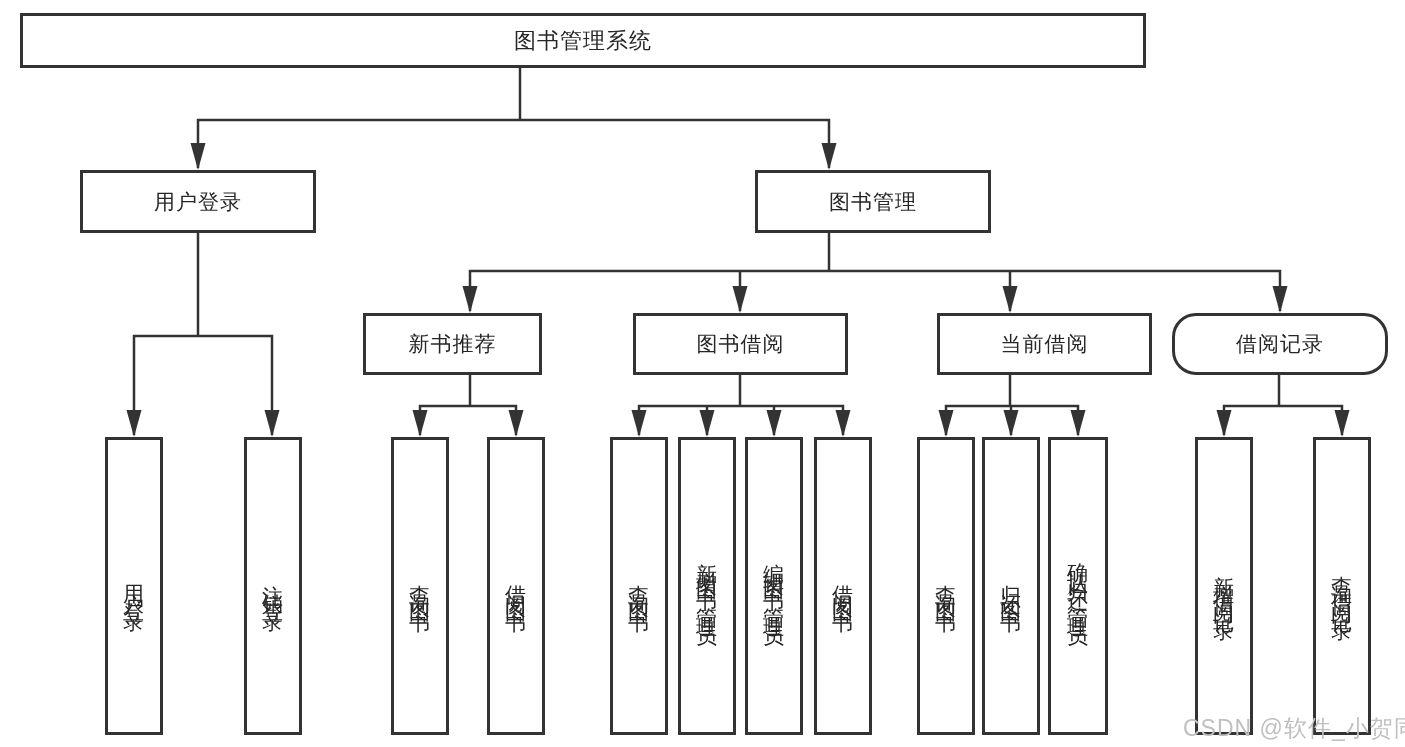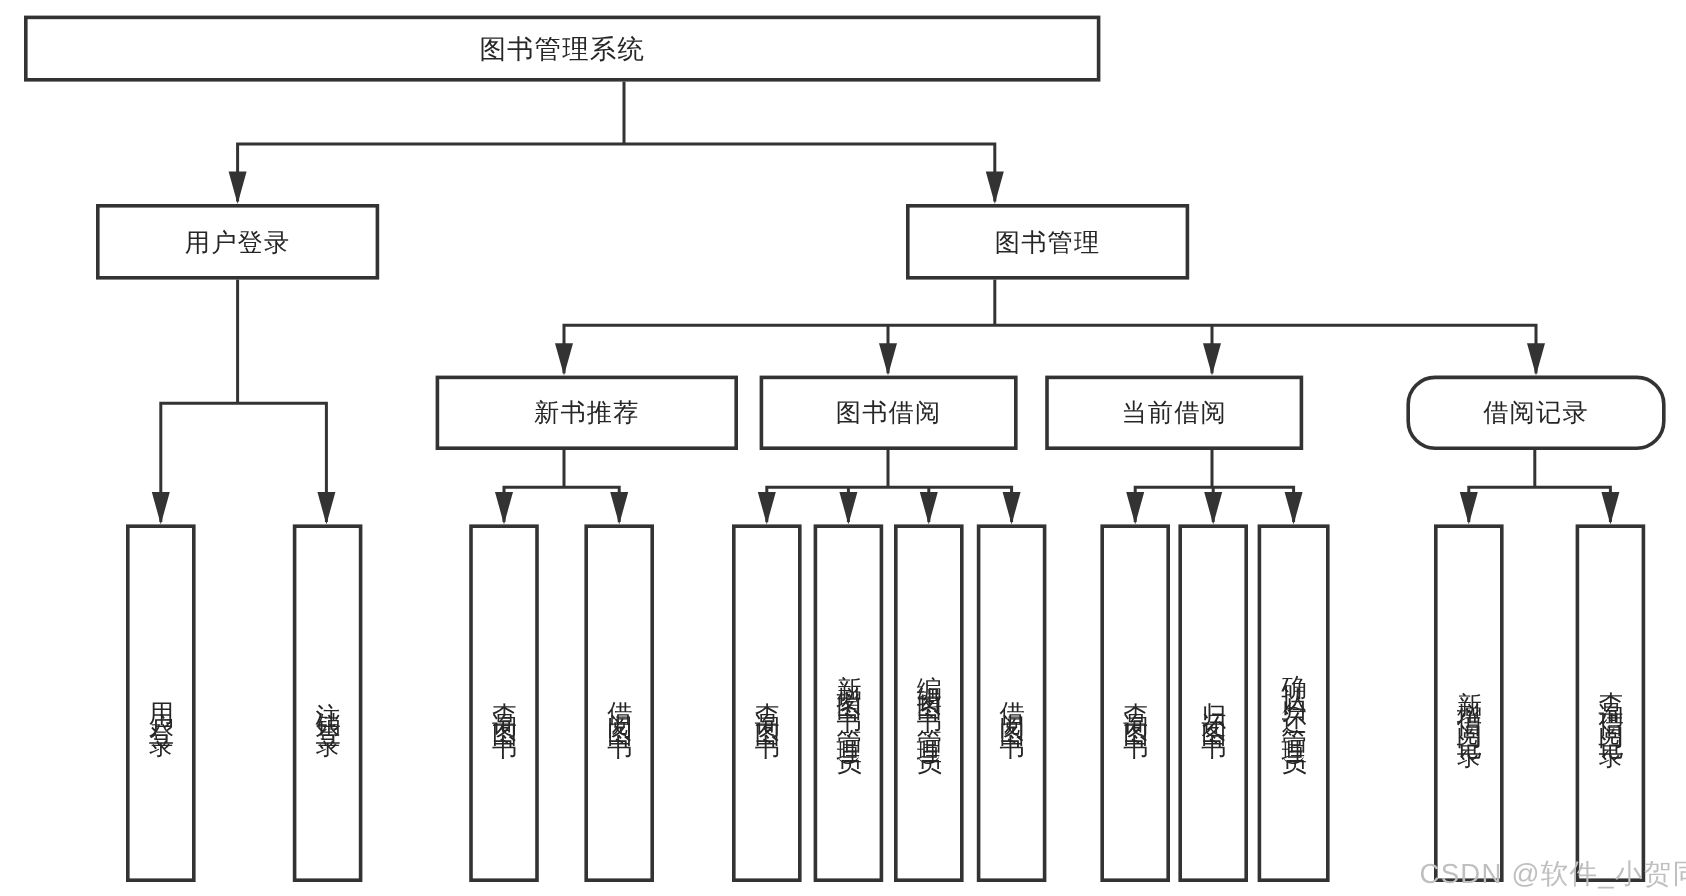--- a/index.html
+++ b/index.html
@@ -111,38 +111,38 @@
       <polygon points="766.5,410 781.5,410 774,437"></polygon>
       <polygon points="835.5,410 850.5,410 843,437"></polygon>
       <polygon points="938.5,410 953.5,410 946,437"></polygon>
       <polygon points="1003.5,410 1018.5,410 1011,437"></polygon>
       <polygon points="1070.5,410 1085.5,410 1078,437"></polygon>
       <polygon points="1216.5,410 1231.5,410 1224,437"></polygon>
       <polygon points="1334.5,410 1349.5,410 1342,437"></polygon>
     </g>
   </svg>
 
-  <div class="node hnode root-node" style="left:20px; top:13px; width:897px; height:55px;">
+  <div class="node hnode root-node" style="left:20px; top:13px; width:1126px; height:55px;">
     <span>图书管理系统</span>
   </div>
 
   <div class="node hnode" style="left:80px; top:170px; width:236px; height:63px;">
     <span>用户登录</span>
   </div>
   <div class="node hnode" style="left:711px; top:170px; width:236px; height:63px;margin-left:44px;">
     <span>图书管理</span>
   </div>
 
-  <div class="node hnode" style="left:363px; top:313px; width:252px; height:62px;">
+  <div class="node hnode" style="left:363px; top:313px; width:179px; height:62px;">
     <span>新书推荐</span>
   </div>
   <div class="node hnode" style="left:633px; top:313px; width:215px; height:62px;">
     <span>图书借阅</span>
   </div>
-  <div class="node hnode" style="left:871px; top:313px; width:215px; height:62px;">
+  <div class="node hnode" style="left:937px; top:313px; width:215px; height:62px;">
     <span>当前借阅</span>
   </div>
   <div class="node hnode" style="left:1172px; top:313px; width:216px; height:62px;border-radius:24px;">
     <span>借阅记录</span>
   </div>
 
   <div class="node leaf" style="left:105px; width:58px;">
     <span class="vtext">用户登录</span>
   </div>
   <div class="node leaf" style="left:244px; width:58px;">

